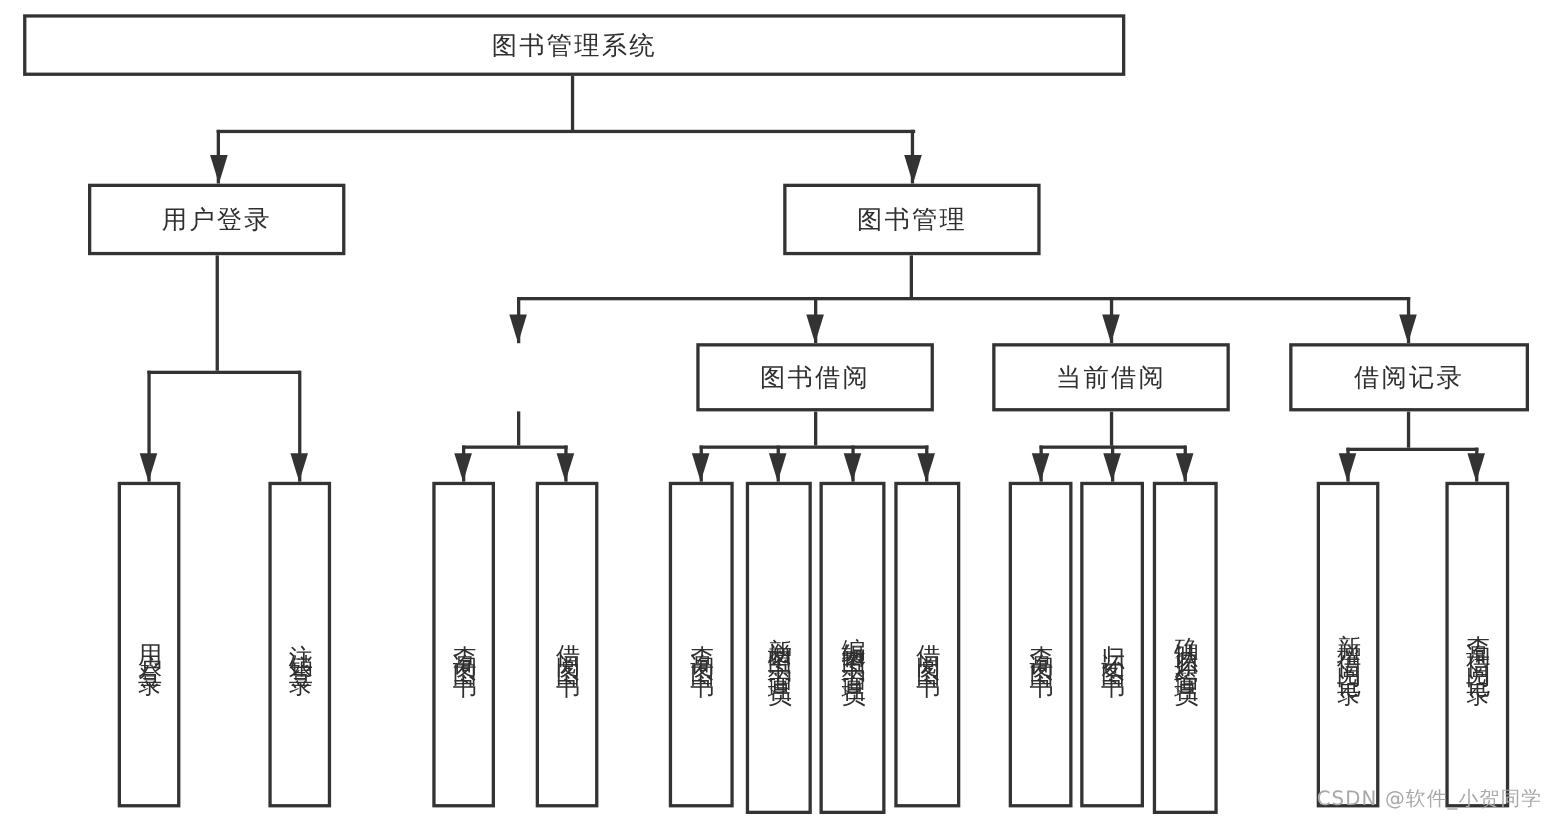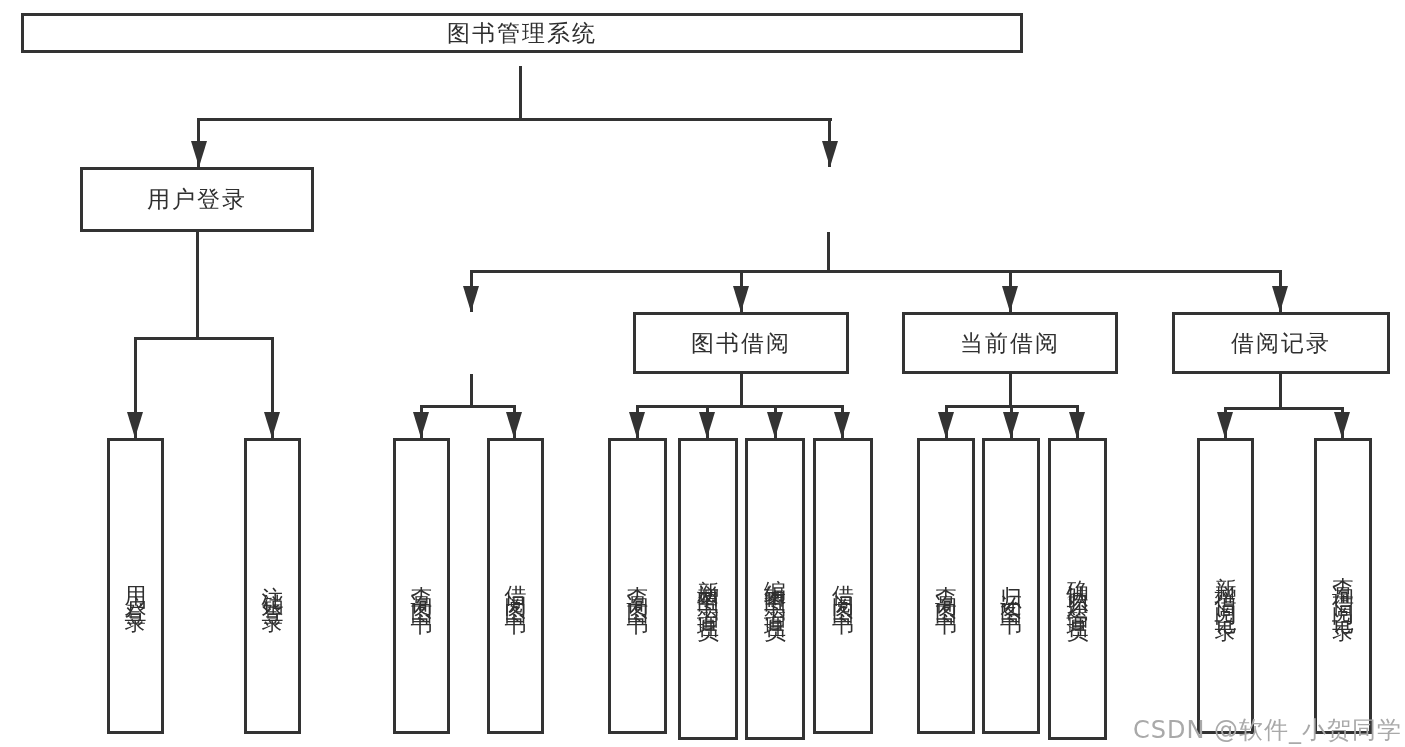--- a/index.html
+++ b/index.html
@@ -29,21 +29,21 @@
   .vlabel.long{letter-spacing:6px;}
   .hline{position:absolute;height:3px;background:var(--line);z-index:1;}
   .vline{position:absolute;width:3px;background:var(--line);z-index:1;}
   .arrow{
     position:absolute;width:0;height:0;z-index:1;
     border-left:8px solid transparent;border-right:8px solid transparent;
     border-top:26px solid var(--line);
   }
   .watermark{
     position:absolute;right:3px;top:714px;z-index:5;
-    font-size:24px;letter-spacing:1px;color:var(--wm);white-space:nowrap;
+    font-size:18px;letter-spacing:1px;color:var(--wm);white-space:nowrap;
   }
 </style>
 </head>
 <body>
 
 <div class="stage">
 
   <div class="vline" style="left:519px;top:66px;height:54px"></div>
   <div class="hline" style="left:197px;top:118px;width:635px"></div>
   <div class="vline" style="left:197px;top:118px;height:49px"></div>
@@ -96,26 +96,29 @@
   <div class="vline" style="left:1076px;top:405px;height:33px"></div>
   <div class="arrow" style="left:1069px;top:412px"></div>
 
   <div class="vline" style="left:1279px;top:374px;height:33px"></div>
   <div class="hline" style="left:1224px;top:407px;width:120px"></div>
   <div class="vline" style="left:1224px;top:407px;height:31px"></div>
   <div class="arrow" style="left:1217px;top:412px"></div>
   <div class="vline" style="left:1341px;top:407px;height:31px"></div>
   <div class="arrow" style="left:1334px;top:412px"></div>
 
-  <div class="box" style="left:21px;top:13px;width:1002px;height:40px">
+  <div class="box" style="left:21px;top:13px;width:1002px;height:56px">
     <span class="hlabel">图书管理系统</span>
   </div>
 
   <div class="box" style="left:80px;top:167px;width:234px;height:65px">
     <span class="hlabel">用户登录</span>
+  </div>
+  <div class="box" style="left:712px;top:167px;width:234px;height:65px">
+    <span class="hlabel">图书管理</span>
   </div>
 
   <div class="box" style="left:633px;top:312px;width:216px;height:62px">
     <span class="hlabel">图书借阅</span>
   </div>
   <div class="box" style="left:902px;top:312px;width:216px;height:62px">
     <span class="hlabel">当前借阅</span>
   </div>
   <div class="box" style="left:1172px;top:312px;width:218px;height:62px">
     <span class="hlabel">借阅记录</span>

